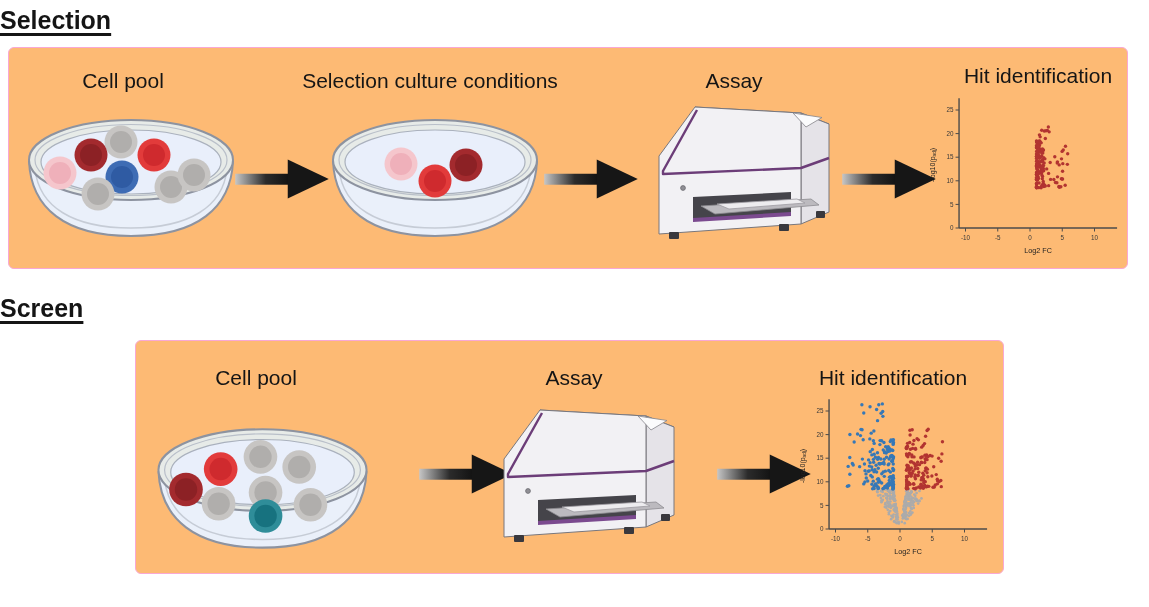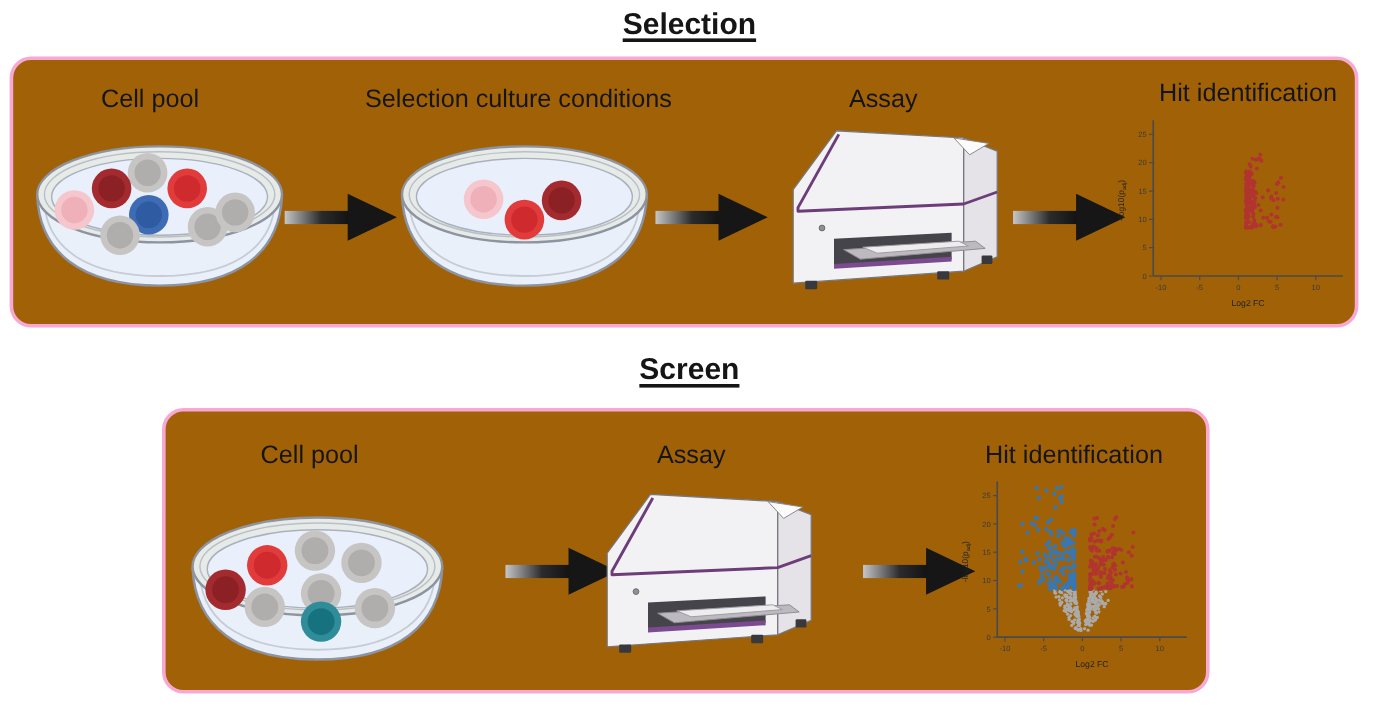--- a/index.html
+++ b/index.html
@@ -1,28 +1,28 @@
 <!DOCTYPE html>
 <html><head>
 <meta charset="utf-8">
 <style>
   html,body{margin:0;padding:0;background:#ffffff;}
   body{
     position:relative;width:1149px;height:607px;overflow:hidden;
     font-family:"Liberation Sans","DejaVu Sans",sans-serif;color:#151515;
   }
   .flow-title{
-    position:absolute;left:0;width:1149px;text-align:center;margin:0;
+    position:absolute;left:0;width:1149px;margin:0;
     font-size:25px;font-weight:700;
   }
   .flow-title span{text-decoration:underline;text-decoration-thickness:2.5px;text-underline-offset:4px;}
   #selection-title{top:6px;}
   #screen-title{top:294px;}
   .panel{
-    position:absolute;border:3px solid #f9a8d4;border-radius:18px;background:#a16207;
+    position:absolute;border:1px solid #f9a8d4;border-radius:6px;background:#fdba74;
   }
   #selection-panel{left:8px;top:47px;width:1118px;height:220px;}
   #screen-panel{left:135px;top:340px;width:867px;height:232px;}
   .lbl{position:absolute;font-size:21px;text-align:center;line-height:1.15;}
   .art{position:absolute;}
   
   #sel-lbl-pool{left:9px;top:21px;width:210px;}
   #sel-dish-pool{left:12px;top:57px;width:220px;height:150px;}
   #sel-arrow-1{left:225px;top:110px;width:96px;height:42px;}
   #sel-lbl-selective{left:273px;top:21px;width:296px;}

